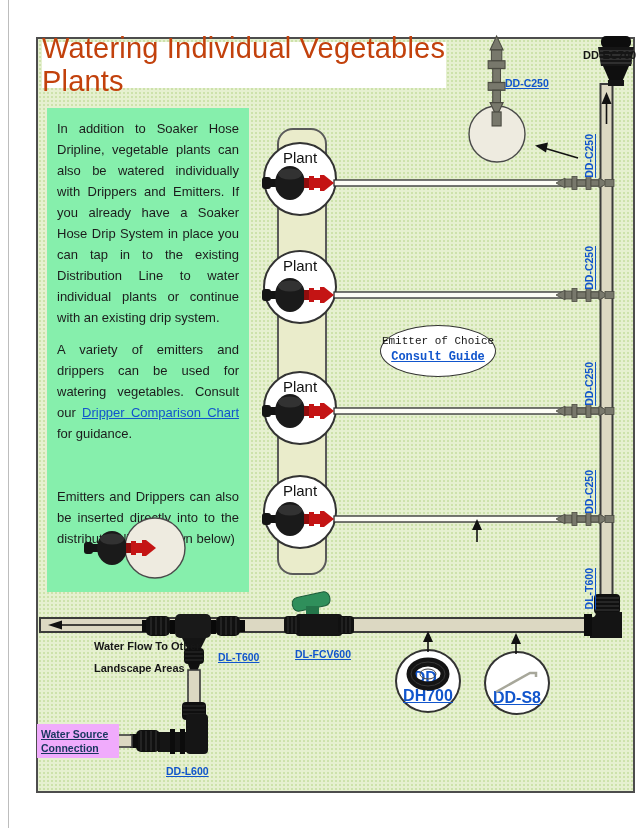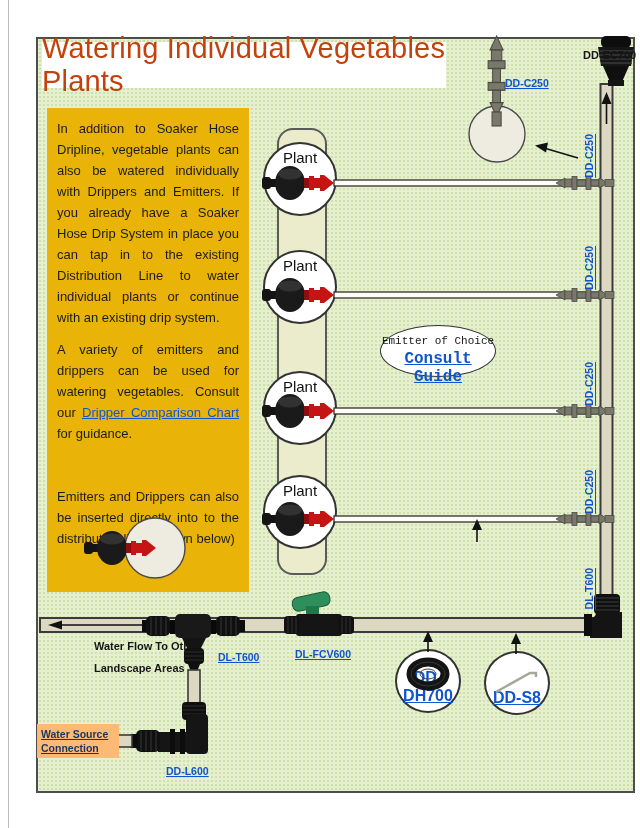--- a/index.html
+++ b/index.html
@@ -6,50 +6,50 @@
   .page{position:relative;width:640px;height:828px;background:#ffffff;overflow:hidden;
         font-family:"Liberation Sans",sans-serif;}
   .edge-line{position:absolute;left:8px;top:0;width:1px;height:828px;background:#bdbdbd;}
   .board{position:absolute;left:36px;top:37px;width:595px;height:752px;
          border:2px solid #4d4d4d;background-color:#e6f0d0;
          background-image:radial-gradient(#cde2ab 1px,transparent 1px);
          background-size:4px 4px;}
   .title-box{position:absolute;left:42px;top:42px;width:404px;height:46px;background:#fff;
          display:flex;align-items:center;box-sizing:border-box;
          font-size:29px;color:#c2410c;letter-spacing:.2px;z-index:2;}
-  .text-box{position:absolute;left:47px;top:108px;width:202px;height:484px;background:#eab308;
+  .text-box{position:absolute;left:47px;top:108px;width:202px;height:484px;background:#86efac;
          padding:10px;box-sizing:border-box;font-size:13px;line-height:21px;
          text-align:justify;color:#1c1c1c;z-index:1;}
   .text-box p{margin:0;}
   .p2{margin-top:11px !important;}
   .p3{margin-top:42px !important;}
   a.link{color:#1155CC;text-decoration:underline;cursor:pointer;}
   .strip{position:absolute;left:277px;top:128px;width:50px;height:447px;background:#eaeccb;
          border:2px solid #5a5a5a;border-radius:16px;box-sizing:border-box;z-index:1;}
   .plant-circle{position:absolute;width:74px;height:74px;border-radius:50%;background:#fff;
          border:2px solid #333;box-sizing:border-box;z-index:2;}
   .plant-circle span{display:block;text-align:center;margin-top:5px;font-size:15px;color:#111;}
   .oval{position:absolute;background:#fff;border:1.5px solid #333;border-radius:50%;
          z-index:4;text-align:center;box-sizing:border-box;}
   .oval-emitter{left:380px;top:325px;width:116px;height:52px;font-family:Liberation Mono, monospace;}
   .oval-emitter .t1{margin-top:9px;font-size:11px;color:#161616;}
-  .oval-emitter .t2{margin-top:3px;font-size:16px;font-weight:bold;}
+  .oval-emitter .t2{margin-top:3px;font-size:12px;font-weight:bold;}
   .oval-micro{left:398px;top:546px;width:155px;height:39px;line-height:36px;
          font-size:14px;font-weight:bold;color:#111;}
   .item-circle{position:absolute;width:66px;height:64px;background:#fff;border:2px solid #333;
          border-radius:50%;box-sizing:border-box;z-index:3;}
   .item-circle .ilabel{position:absolute;bottom:6px;width:100%;text-align:center;
          font-size:16px;font-weight:bold;}
   .plabel{position:absolute;z-index:6;font-size:10.5px;font-weight:bold;color:#1155CC;
          text-decoration:underline;white-space:nowrap;}
   .blabel{position:absolute;z-index:6;font-size:11px;font-weight:bold;color:#161616;white-space:nowrap;padding-left:36px;}
   .vlabel{position:absolute;z-index:6;font-size:10.5px;font-weight:bold;color:#1155CC;}
   .vlabel span{display:block;writing-mode:vertical-rl;transform:rotate(180deg);
          text-decoration:underline;white-space:nowrap;}
-  .ws-box{position:absolute;left:37px;top:724px;width:82px;height:34px;background:#fdba74;
+  .ws-box{position:absolute;left:37px;top:724px;width:82px;height:34px;background:#f0abfc;
          z-index:7;padding:3px 4px;box-sizing:border-box;font-size:10.5px;font-weight:bold;
          color:#17365D;line-height:14px;}
   .ws-box span{text-decoration:underline;cursor:pointer;}
   svg.overlay{position:absolute;left:0;top:0;z-index:5;pointer-events:none;}
 </style>
 </head>
 <body>
 
 <div class="page">
   <div class="edge-line"></div>

